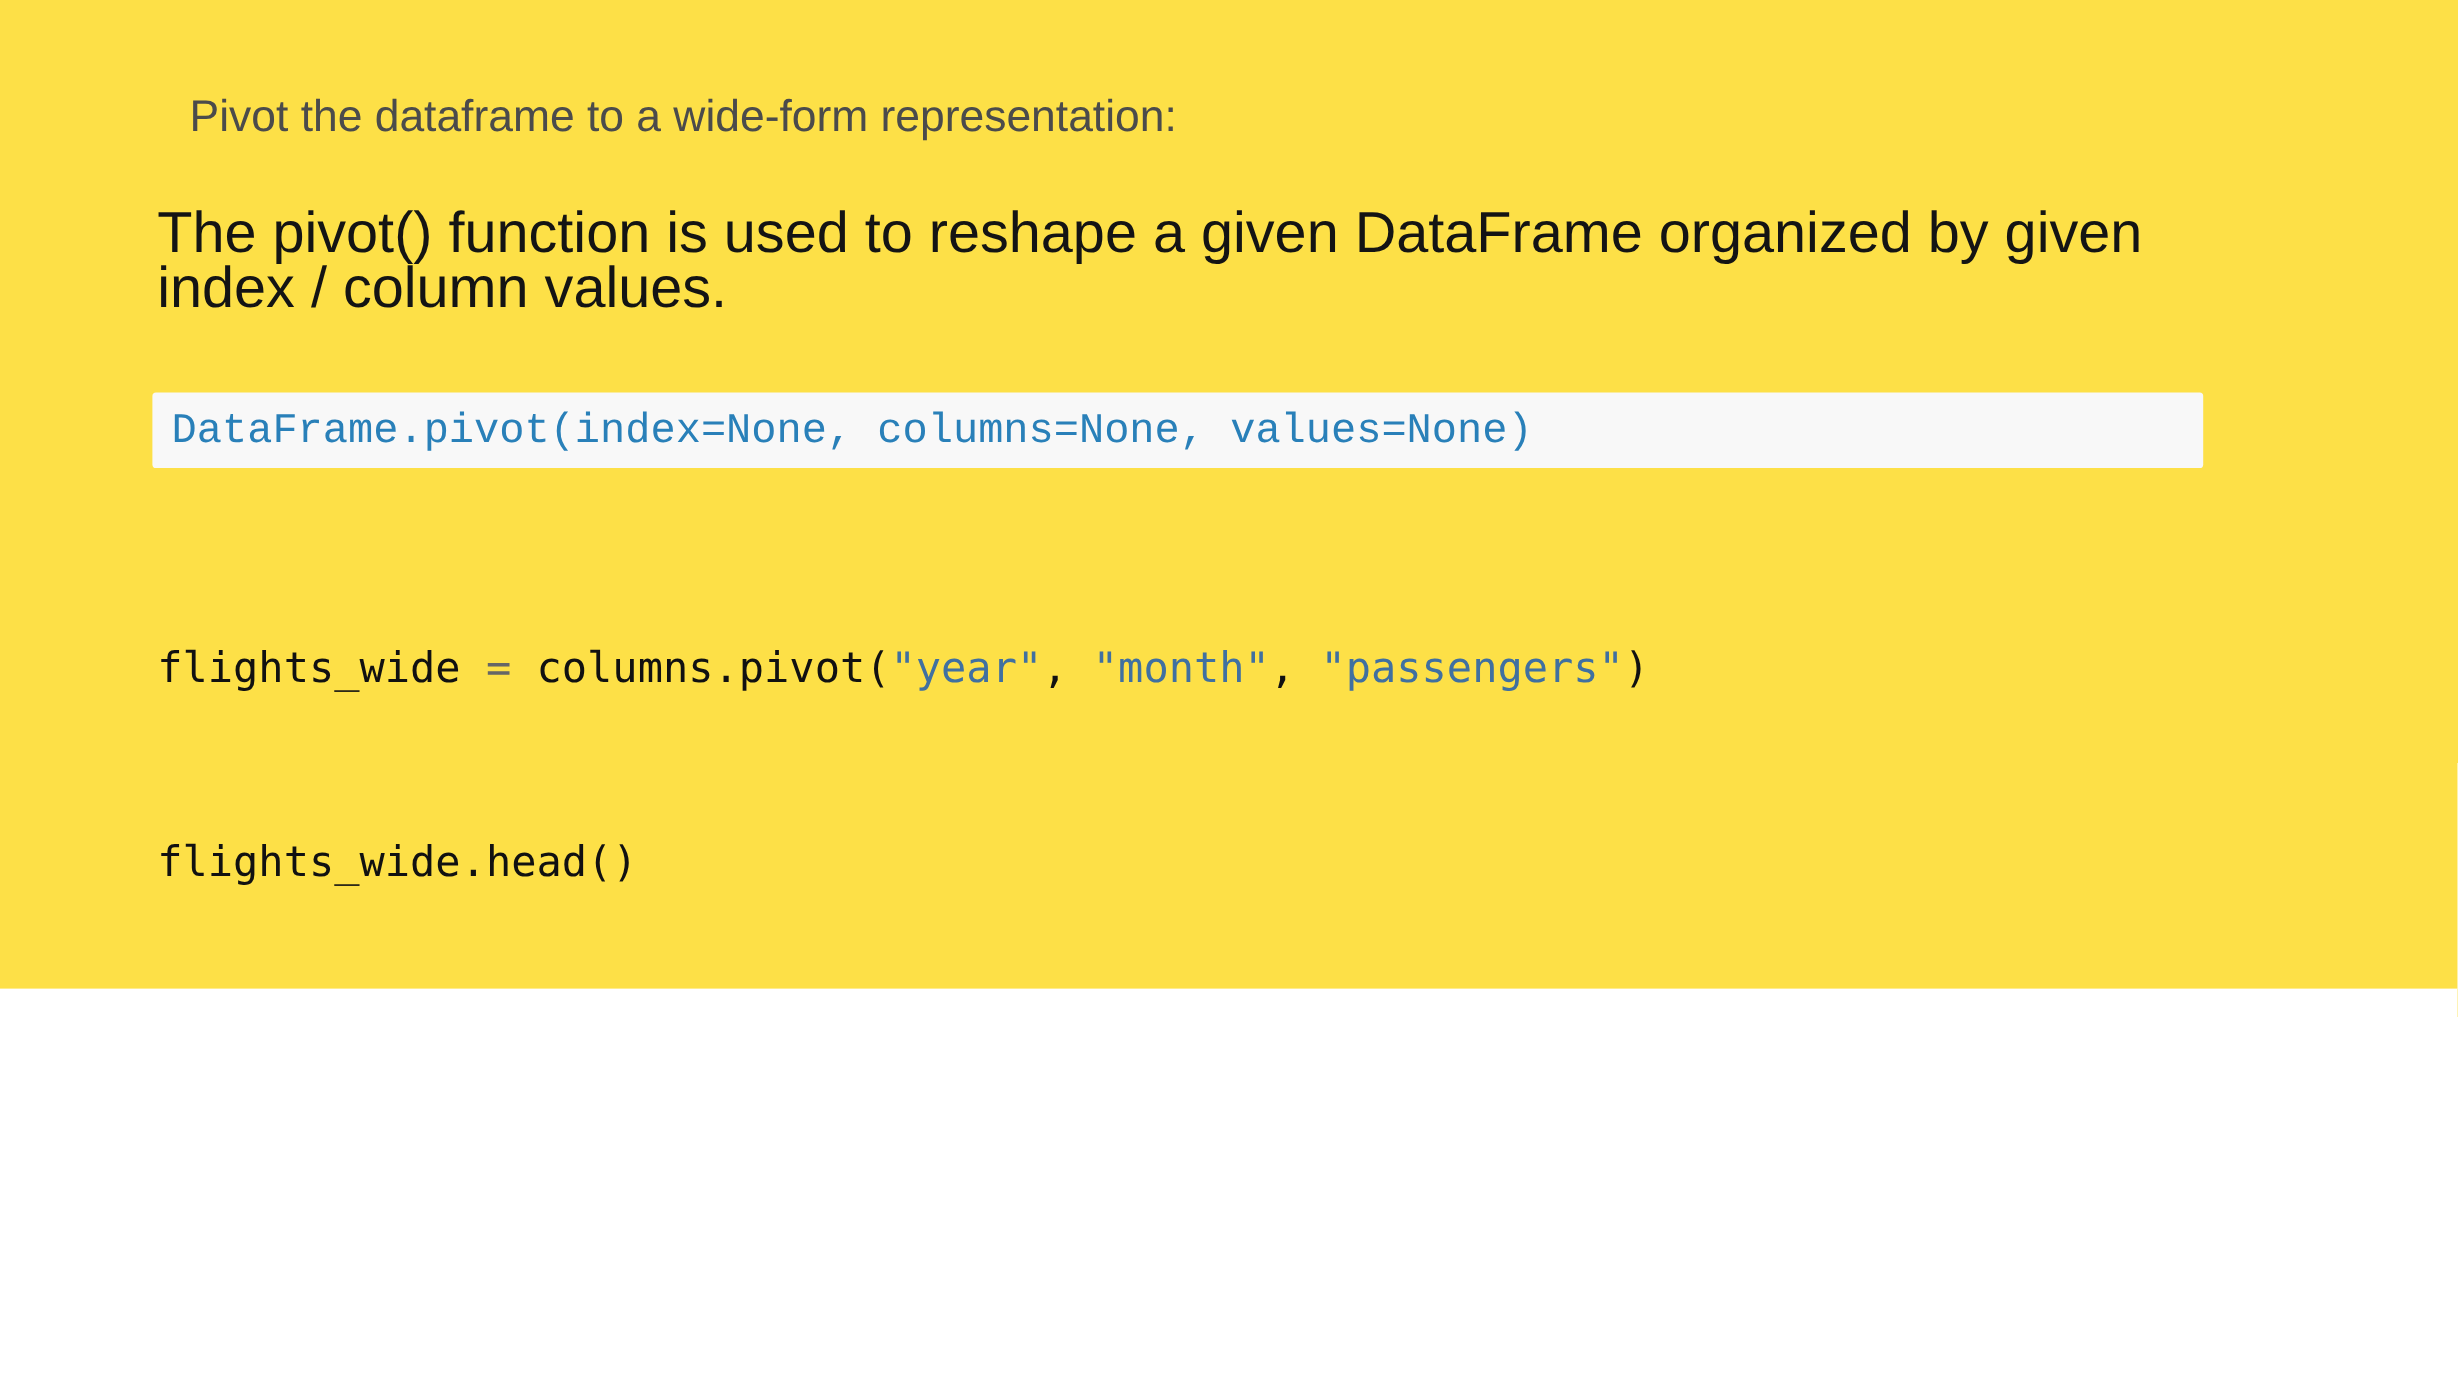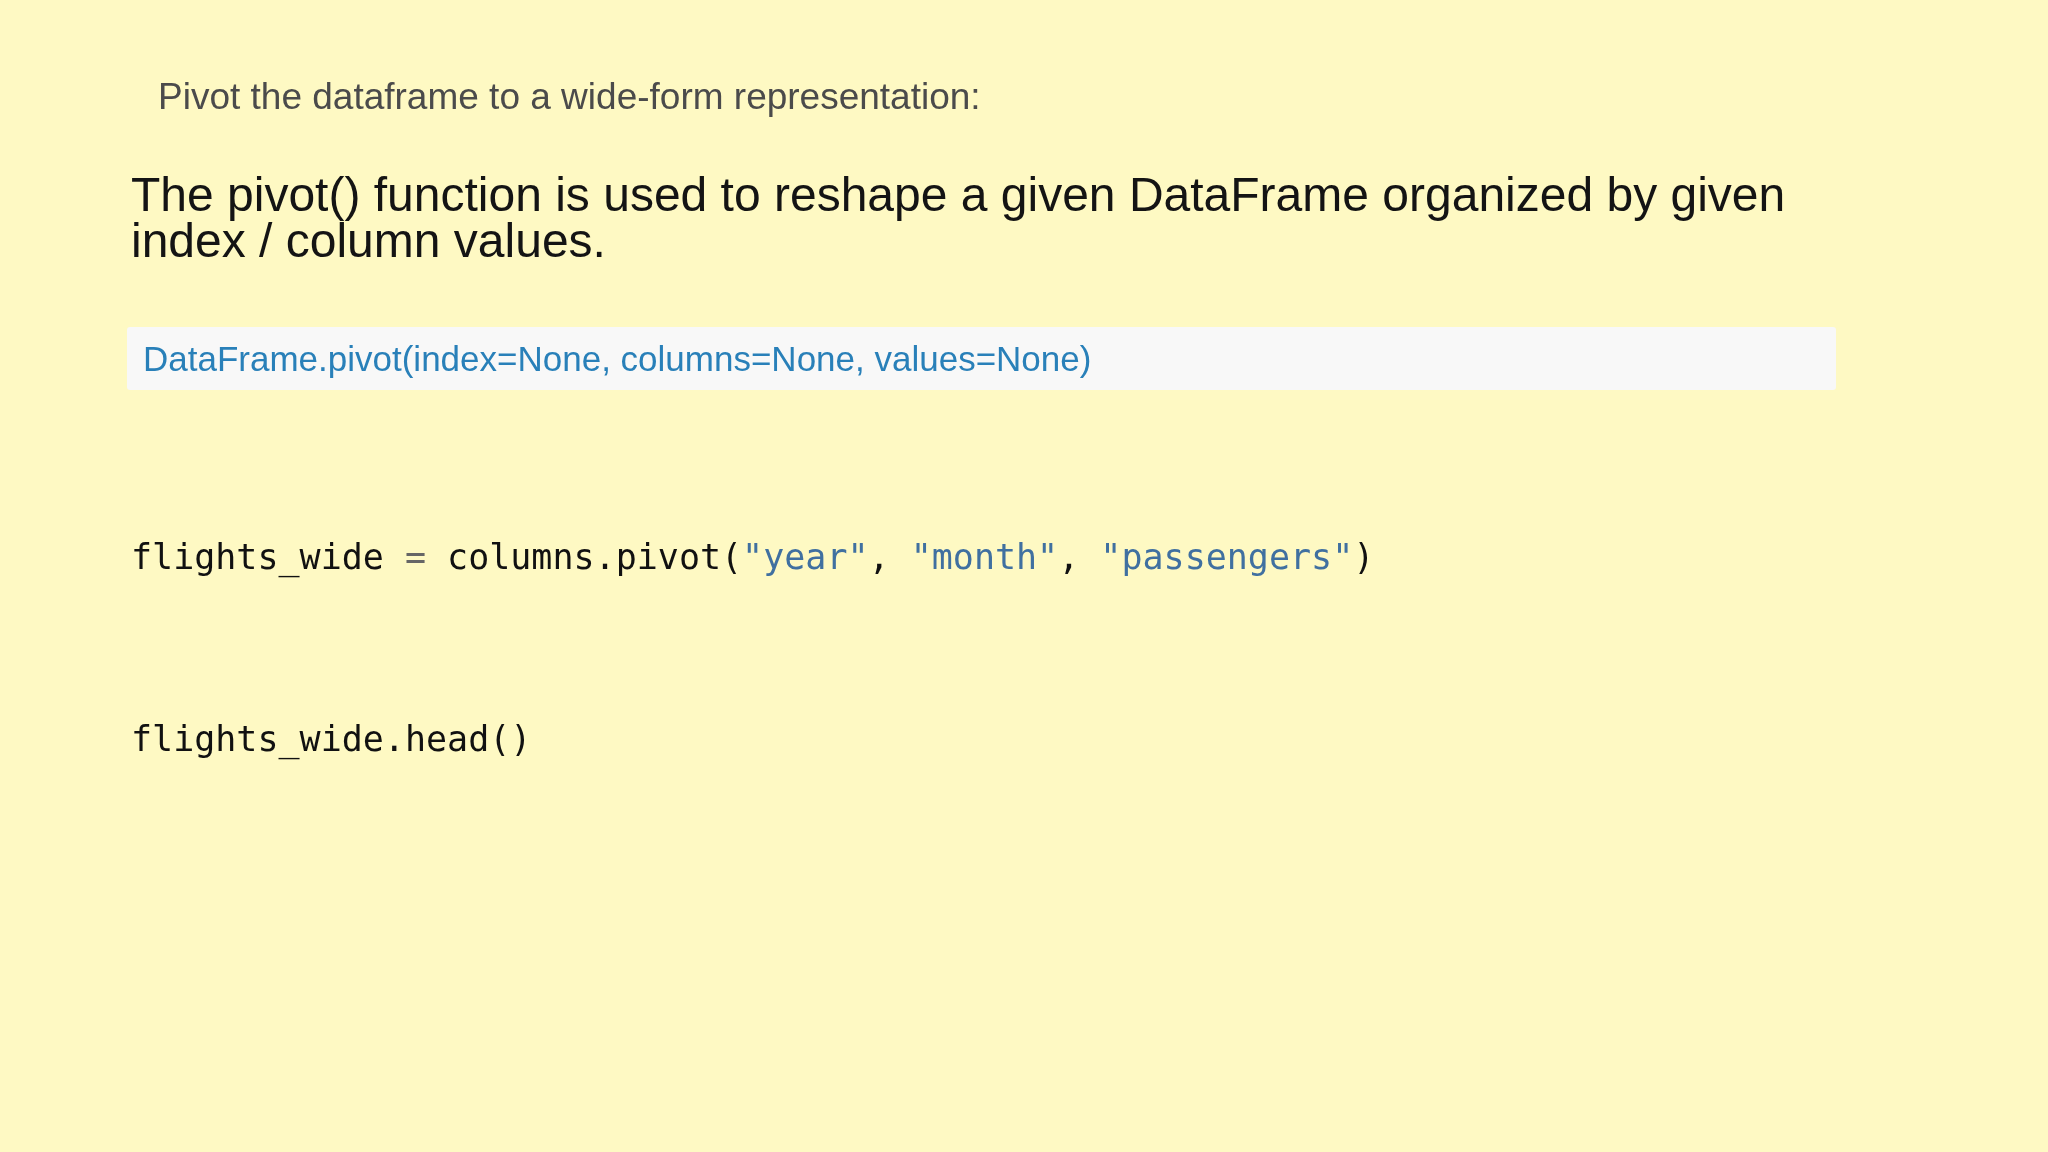--- a/index.html
+++ b/index.html
@@ -1,21 +1,21 @@
 <!DOCTYPE html>
 <html><head>
 <meta charset="utf-8">
 <style>
   * { margin: 0; padding: 0; box-sizing: border-box; }
   html, body { background: #ffffff; }
   .canvas {
     position: relative;
     width: 2048px;
-    height: 1152px;
-    background: #fef9c3;
+    height: 824px;
+    background: #fde047;
     overflow: hidden;
     font-family: "Liberation Sans", sans-serif;
   }
   .heading {
     position: absolute;
     left: 158px;
     top: 74px;
     font-size: 37px;
     line-height: 46px;
     color: #4b4b4b;
@@ -34,39 +34,40 @@
     position: absolute;
     left: 127px;
     top: 327px;
     width: 1709px;
     height: 63px;
     background: #f8f8f8;
     border-radius: 3px;
     display: flex;
     align-items: center;
     padding-left: 16px;
+    font-family: Liberation Mono, monospace;
   }
   .sig-text {
     font-size: 35px;
     color: #2980b9;
     white-space: nowrap;
     cursor: pointer;
   }
   .code {
     position: absolute;
     left: 131px;
     top: 437px;
     font-family: "DejaVu Sans Mono", monospace;
     font-size: 35px;
     line-height: 48px;
     color: #111111;
     white-space: pre;
   }
   .code-line { display: block; }
-  .code-line.line2 { margin-top: 38px; }
+  .code-line.line2 { margin-top: 18px; }
   .tok-default { color: #111111; }
   .tok-operator { color: #666666; }
   .tok-string { color: #4070a0; }
 </style>
 </head>
 <body>
 
 <div class="canvas">
 
   <div class="heading">Pivot the dataframe to a wide-form representation:</div>

